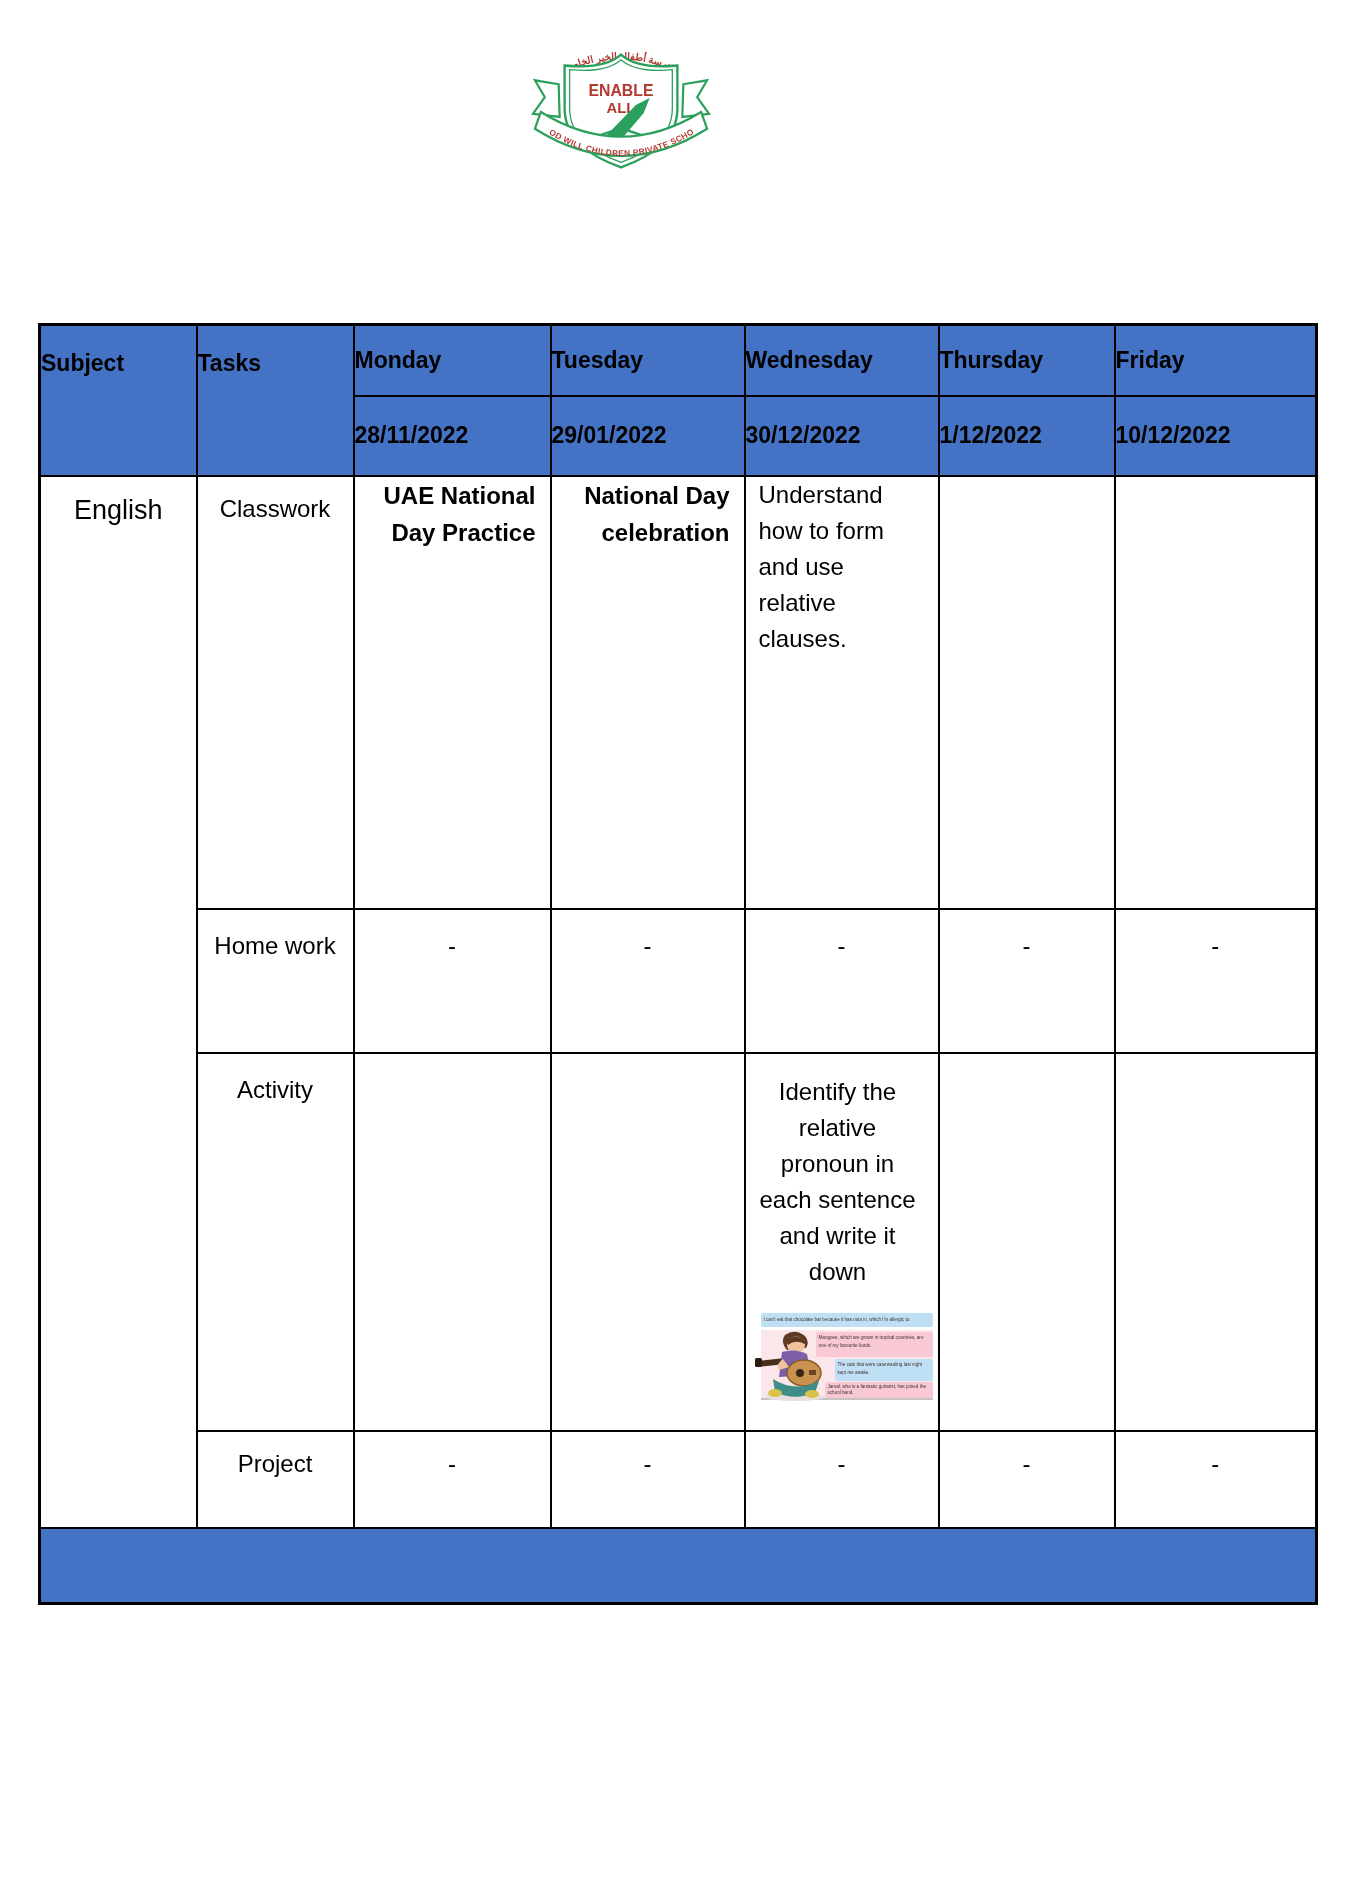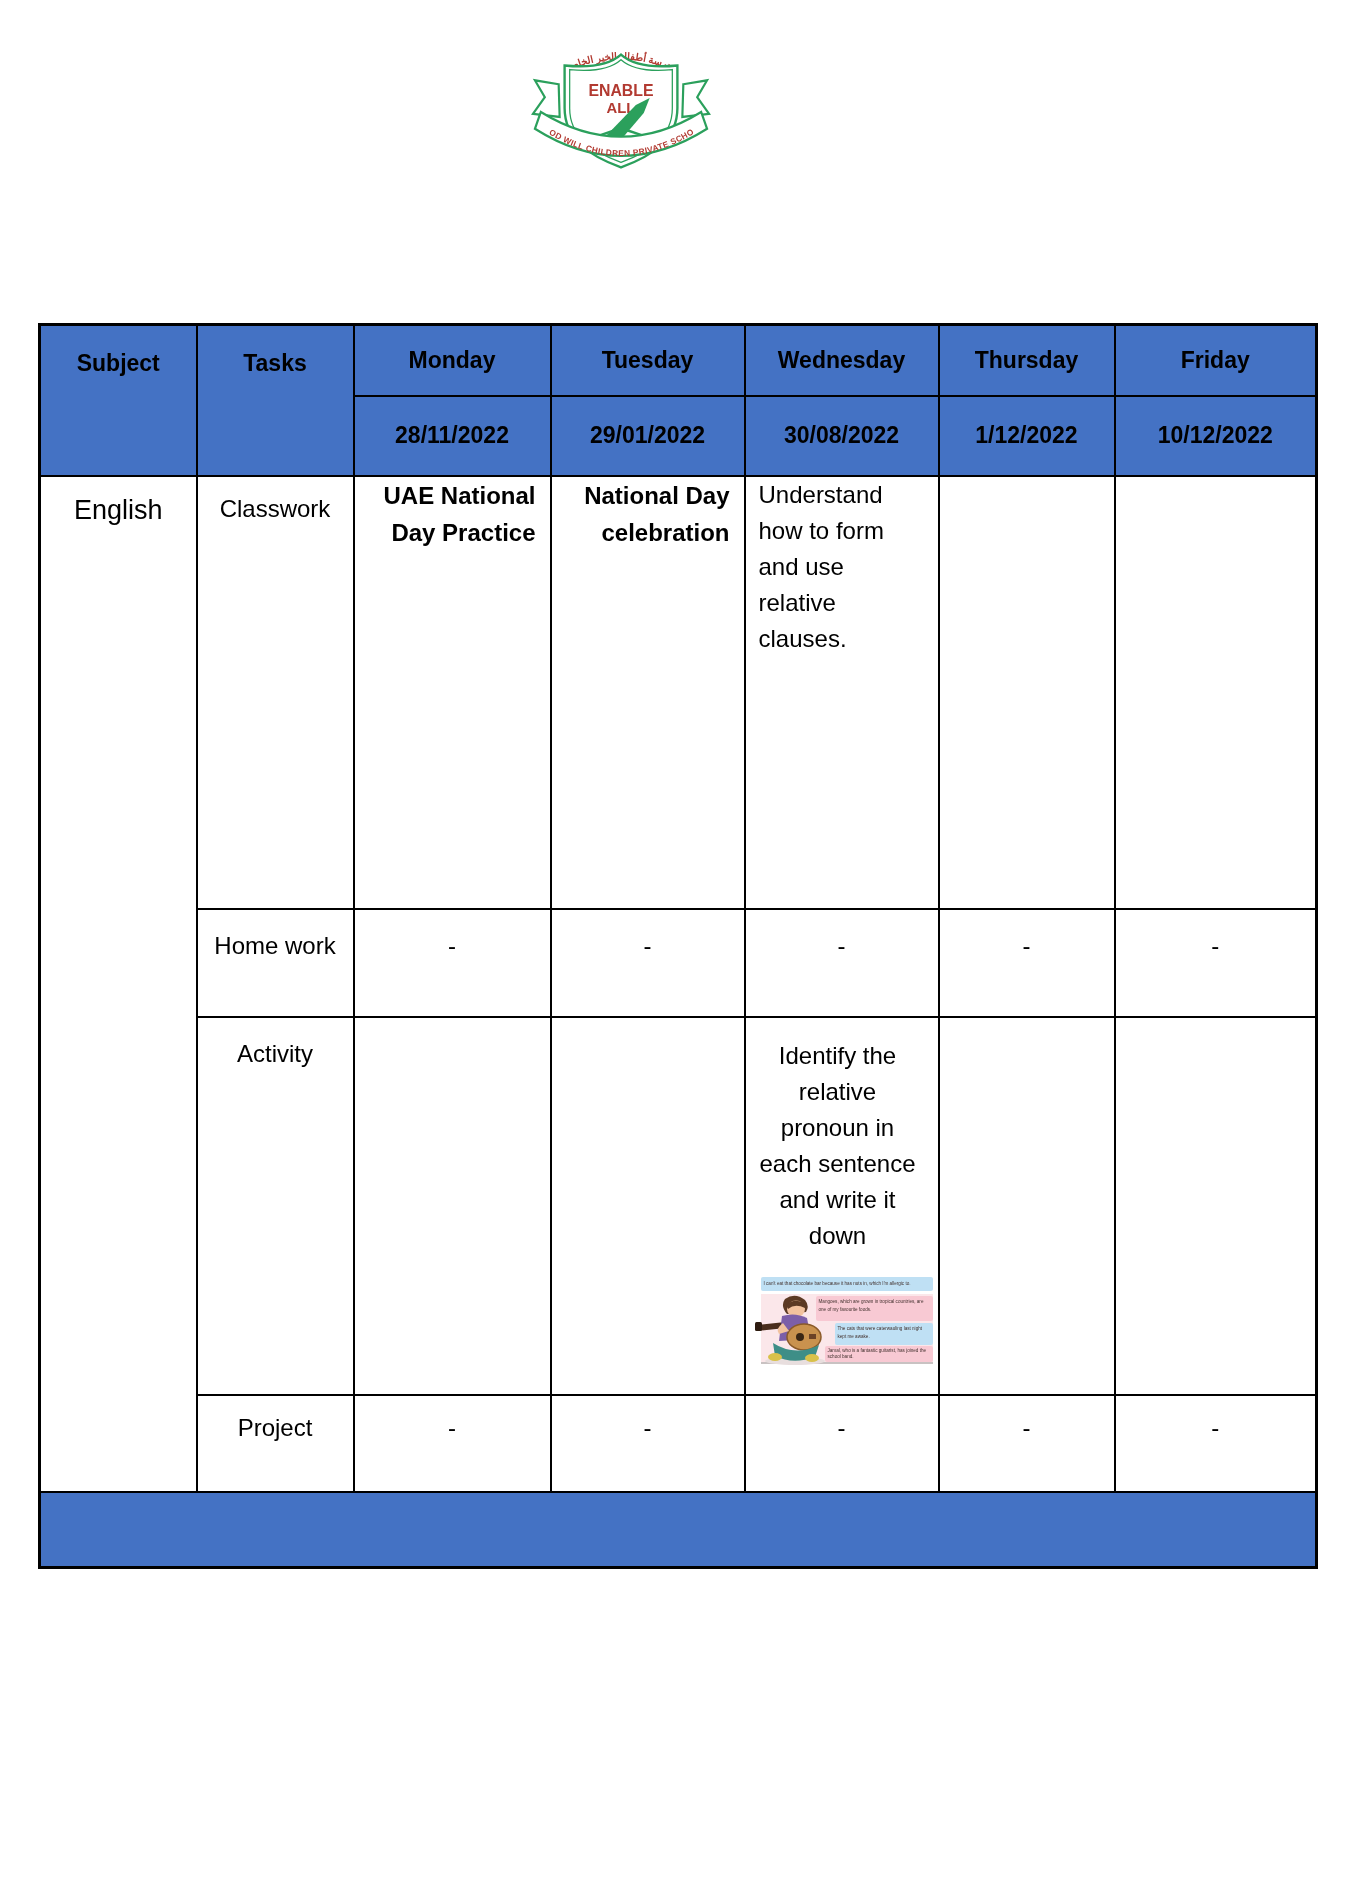--- a/index.html
+++ b/index.html
@@ -21,21 +21,21 @@
   
   table.plan {
     position:absolute; left:38px; top:323px;
     border-collapse:collapse; table-layout:fixed; width:1277px;
     border:3px solid #000;
   }
   table.plan td { border:2px solid #000; padding:0; vertical-align:top; overflow:hidden; }
 
   tr.hdr td {
     background:#4472C4; font-weight:bold; font-size:23px;
-    text-align:center; vertical-align:middle;
+    text-align:left; vertical-align:middle;
   }
   td.merge-hdr { vertical-align:top !important; padding-top:24px !important; }
 
   td.subject-cell { text-align:center; font-size:27px; padding-top:18px !important; }
   td.task-label   { text-align:center; font-size:24px; padding-top:18px !important; }
 
   td.cw {
     vertical-align:middle; text-align:left; font-size:24px; line-height:1.5;
     padding:0 14px 0 13px !important;
   }
@@ -113,36 +113,36 @@
         <td class="merge-hdr" rowspan="2">Tasks</td>
         <td>Monday</td>
         <td>Tuesday</td>
         <td>Wednesday</td>
         <td>Thursday</td>
         <td>Friday</td>
       </tr>
       <tr class="hdr" style="height:80px">
         <td>28/11/2022</td>
         <td>29/01/2022</td>
-        <td>30/08/2022</td>
+        <td>30/12/2022</td>
         <td>1/12/2022</td>
         <td>10/12/2022</td>
       </tr>
 
       <tr style="height:433px">
         <td class="subject-cell" rowspan="4">English</td>
         <td class="task-label">Classwork</td>
         <td class="cw bold">UAE National Day Practice</td>
         <td class="cw bold">National Day celebration</td>
         <td class="cw" style="padding-right:22px !important">Understand how to form and use relative clauses.</td>
         <td class="cw"></td>
         <td class="cw"></td>
       </tr>
 
-      <tr style="height:108px">
+      <tr style="height:144px">
         <td class="task-label" style="padding-top:22px !important">Home work</td>
         <td class="dash">-</td>
         <td class="dash">-</td>
         <td class="dash">-</td>
         <td class="dash">-</td>
         <td class="dash">-</td>
       </tr>
 
       <tr style="height:378px">
         <td class="task-label" style="padding-top:22px !important">Activity</td>

